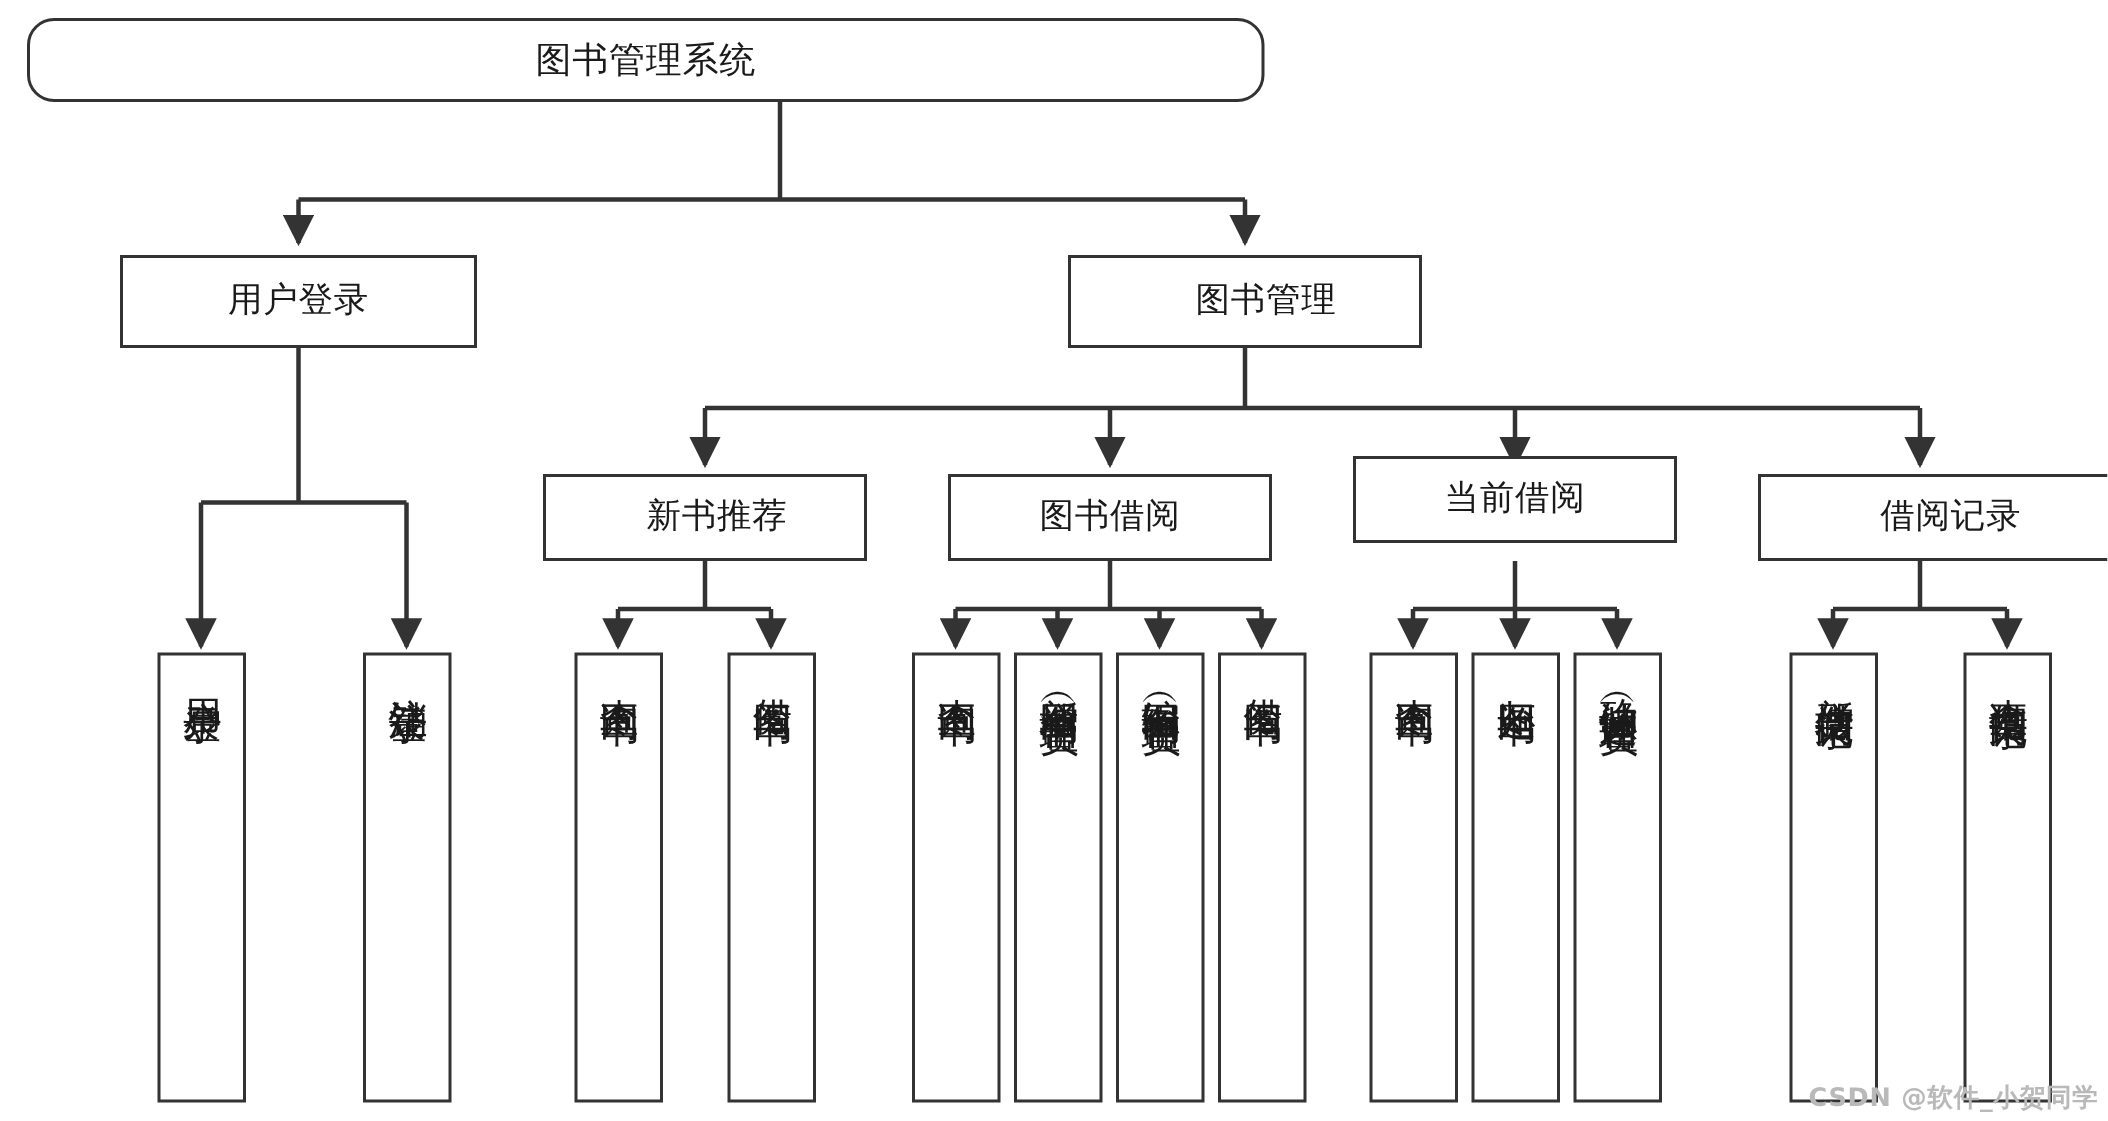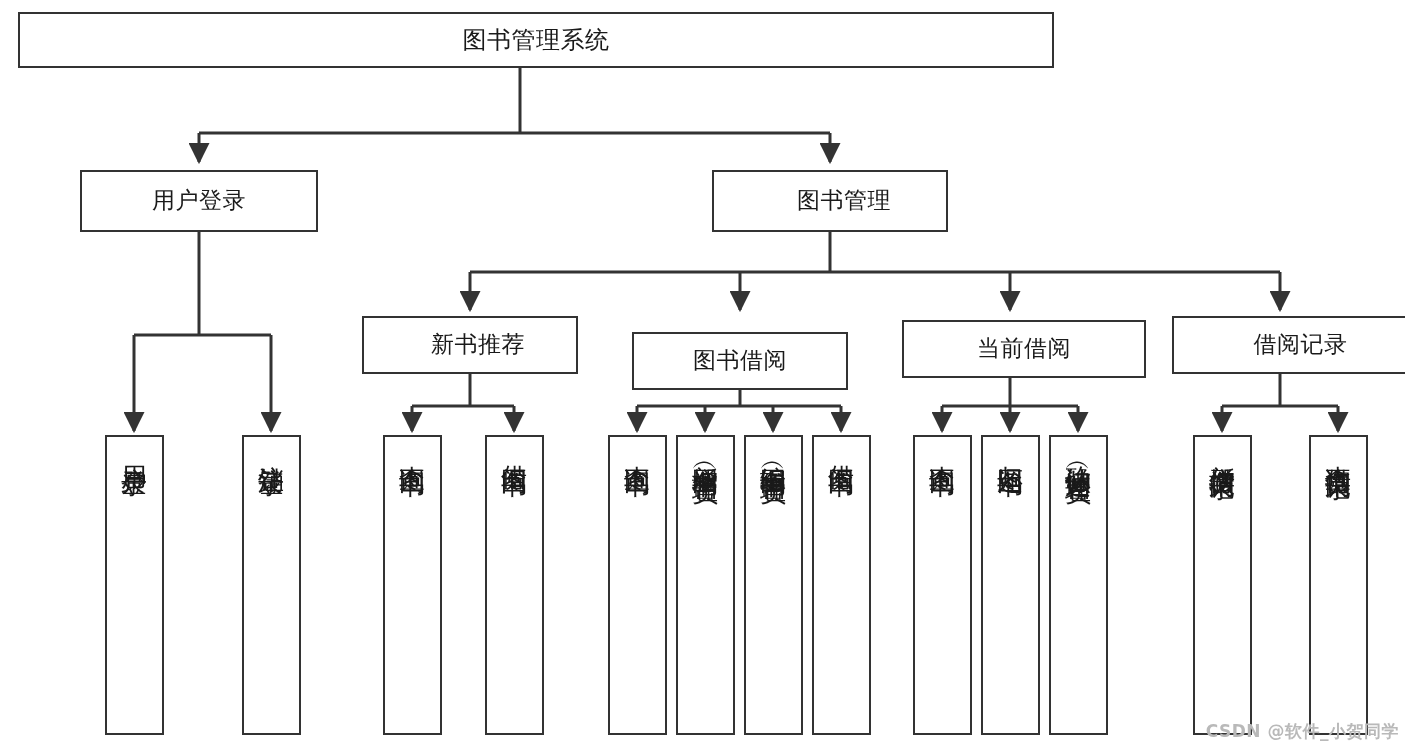--- a/index.html
+++ b/index.html
@@ -124,38 +124,38 @@
       <path d="M 1010 406 L 1010 431" marker-end="url(#arrowhead)"></path>
       <path d="M 1078 406 L 1078 431" marker-end="url(#arrowhead)"></path>
 
       <path d="M 1280 374 L 1280 406"></path>
       <path d="M 1222 406 L 1338 406"></path>
       <path d="M 1222 406 L 1222 431" marker-end="url(#arrowhead)"></path>
       <path d="M 1338 406 L 1338 431" marker-end="url(#arrowhead)"></path>
     </g>
   </svg>
 
-  <div class="node horizontal root" style="left:18px; top:12px; width:1036px; height:56px;">
+  <div class="node horizontal root" style="left:18px; top:12px; width:825px; height:56px;border-radius:18px;">
     <span class="node-label">图书管理系统</span>
   </div>
 
   <div class="node horizontal" style="left:80px; top:170px; width:238px; height:62px;">
     <span class="node-label">用户登录</span>
   </div>
   <div class="node horizontal" style="left:712px; top:170px; width:236px; height:62px;padding-left:28px;">
     <span class="node-label">图书管理</span>
   </div>
 
   <div class="node horizontal" style="left:362px; top:316px; width:216px; height:58px;padding-left:16px;">
     <span class="node-label">新书推荐</span>
   </div>
-  <div class="node horizontal" style="left:632px; top:332px; width:216px; height:58px;align-items:center;">
+  <div class="node horizontal" style="left:632px; top:316px; width:216px; height:58px;align-items:center;">
     <span class="node-label">图书借阅</span>
   </div>
-  <div class="node horizontal" style="left:902px; top:320px; width:244px; height:58px;">
+  <div class="node horizontal" style="left:902px; top:304px; width:216px; height:58px;">
     <span class="node-label">当前借阅</span>
   </div>
   <div class="node horizontal" style="left:1172px; top:316px; width:257px; height:58px;">
     <span class="node-label">借阅记录</span>
   </div>
 
   <div class="node vertical" style="left:105px; top:435px; width:59px; height:300px;">
     <span class="node-label">用户登录</span>
   </div>
   <div class="node vertical" style="left:242px; top:435px; width:59px; height:300px;">

